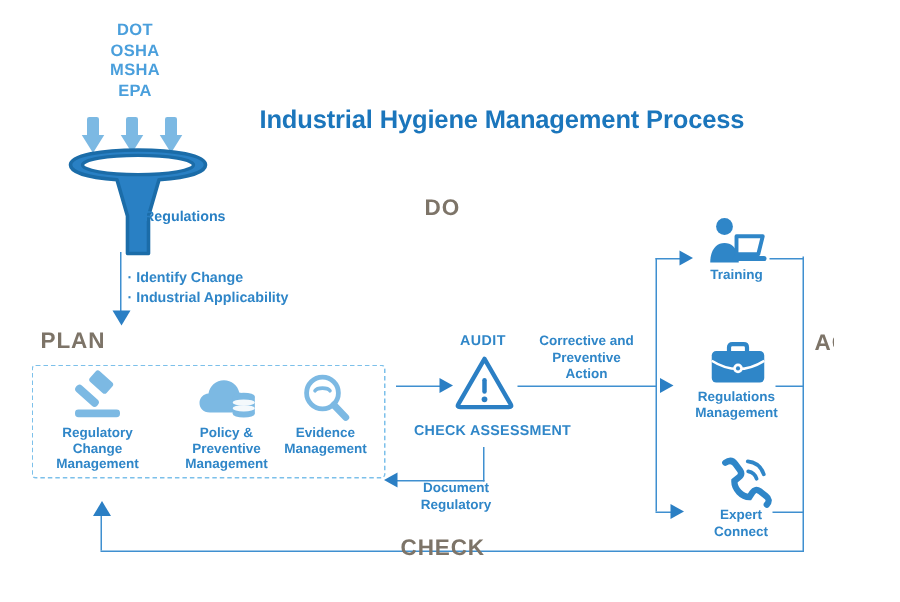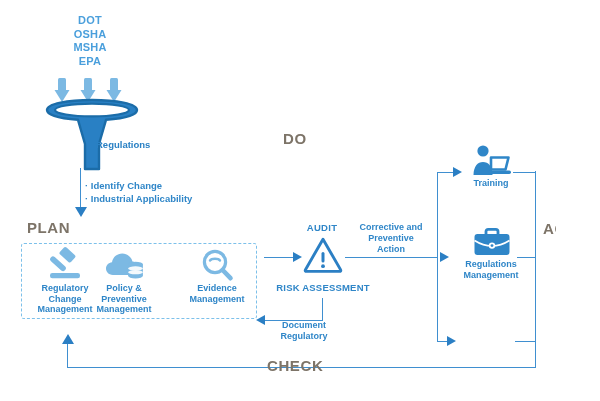--- a/index.html
+++ b/index.html
@@ -114,20 +114,21 @@
              L41 70
              L41 45
              L34 20.8
              C16 19.5 3 16 3 11 Z" fill="#2980c4" stroke="#1b6ca8" stroke-width="2.4" stroke-linejoin="round"></path>
 
     <ellipse cx="48" cy="11" rx="37" ry="6.4" fill="#ffffff" stroke="#1b6ca8" stroke-width="2.2"></ellipse>
   </svg>
 
   <div class="abs funnel-lbl" style="left:96px;top:139px;text-align:right;">Regulations</div>
 
+  <div class="abs title" style="left:173px;top:70px;">Industrial Hygiene Management Process</div>
 
   <div class="abs phase" style="left:283px;top:130px;">DO</div>
 
   <div class="abs bullets" style="left:85px;top:179px;">
     <div>Identify Change</div>
     <div>Industrial Applicability</div>
   </div>
 
   <div class="abs ln lnv" style="left:80px;top:168px;height:41px;"></div>
   <div class="abs tri tri-d" style="left:74.7px;top:207px;"></div>
@@ -147,21 +148,21 @@
         <rect x="3" y="24" width="30" height="5.2" rx="2.3"></rect>
       </g>
     </svg>
     <div class="ctr tilelbl" style="margin-top:34px;">
       <div>Regulatory</div>
       <div>Change</div>
       <div>Management</div>
     </div>
   </div>
 
-  <div class="abs" style="left:87px;top:249px;width:74px;">
+  <div class="abs" style="left:114px;top:249px;width:74px;">
     <svg class="abs" style="left:19px;top:2px;" width="38" height="30">
       <g fill="#7cb9e3">
 
         <path d="M7 24 C2.2 24 0 20.6 0 17.6 C0 14.2 2.6 11.6 6 11.3
                  C6.8 6.3 11 2.5 16.3 2.5 C21.3 2.5 25.5 6 26.5 10.6
                  C30 11 32.6 13.8 32.6 17.3 C32.6 21 29.7 24 26 24 Z"></path>
 
         <ellipse cx="29.5" cy="13.4" rx="7.4" ry="2.6"></ellipse>
         <rect x="22.1" y="13.4" width="14.8" height="11.4"></rect>
         <ellipse cx="29.5" cy="24.8" rx="7.4" ry="2.6"></ellipse>
@@ -196,21 +197,21 @@
   <div class="abs tri tri-r" style="left:293px;top:251.8px;"></div>
 
   <div class="abs ctr audit-lbl" style="left:294px;top:222px;width:56px;">AUDIT</div>
 
   <svg class="abs" style="left:303px;top:237px;" width="40" height="36">
     <path d="M20 2.2 L37.4 32.4 Q38.6 34.4 36.2 34.4 L3.8 34.4 Q1.4 34.4 2.6 32.4 Z" fill="none" stroke="#2b7fc4" stroke-width="2.9" stroke-linejoin="round"></path>
     <rect x="18.5" y="15" width="3" height="10.5" rx="1.5" fill="#2b7fc4"></rect>
     <circle cx="20" cy="29.2" r="1.9" fill="#2b7fc4"></circle>
   </svg>
 
-  <div class="abs ctr risk-lbl" style="left:276px;top:282px;width:94px;">RISK ASSESSMENT</div>
+  <div class="abs ctr risk-lbl" style="left:276px;top:282px;width:94px;">CHECK ASSESSMENT</div>
 
   <div class="abs ctr edge-lbl" style="left:352px;top:222px;width:78px;">
     <div>Corrective and</div>
     <div>Preventive</div>
     <div>Action</div>
   </div>
   <div class="abs ln lnh" style="left:345px;top:256.5px;width:93px;"></div>
 
   <div class="abs ln lnv" style="left:437px;top:172px;height:169px;"></div>
 
@@ -250,20 +251,36 @@
       <path d="M1.5 13.5 Q19 24.5 36.5 13.5" fill="none" stroke="#ffffff" stroke-width="1.7"></path>
       <circle cx="19" cy="18.6" r="3.2" fill="#ffffff"></circle>
       <circle cx="19" cy="18.6" r="1.4" fill="#2f86c8"></circle>
     </svg>
     <div class="ctr act-lbl" style="margin-top:32px;">
       <div>Regulations</div>
       <div>Management</div>
     </div>
   </div>
 
+  <div class="abs ctr" style="left:462px;top:305px;width:64px;">
+    <svg class="abs" style="left:14px;top:0;" width="38" height="32">
+
+      <path d="M7.5 3.5 Q11.5 0.6 14.2 4.2 L17.4 8.6 Q19.2 11.2 16.4 13.4
+               L13.6 15.6 Q13.4 19.6 16.6 23 Q19.8 26.4 23.6 26.4
+               L25.6 23.4 Q27.6 20.4 30.4 22.4 L34.6 25.6
+               Q38 28.2 35.2 31.4" fill="none" stroke="#2f86c8" stroke-width="4.2" stroke-linecap="round"></path>
+
+      <path d="M22.5 2.6 Q30.5 3.4 33.2 11.2" fill="none" stroke="#2f86c8" stroke-width="2.5" stroke-linecap="round"></path>
+      <path d="M22.8 9.2 Q27.2 10 28.4 14.2" fill="none" stroke="#2f86c8" stroke-width="2.5" stroke-linecap="round"></path>
+    </svg>
+    <div class="ctr act-lbl" style="margin-top:33px;">
+      <div>Expert</div>
+      <div>Connect</div>
+    </div>
+  </div>
 
   <div class="abs phase" style="left:543px;top:220px;">ACT</div>
 
   <div class="abs ln lnh" style="left:513px;top:171.5px;width:23px;"></div>
   <div class="abs ln lnh" style="left:517px;top:256.5px;width:19px;"></div>
   <div class="abs ln lnh" style="left:515px;top:340.5px;width:21px;"></div>
   <div class="abs ln lnv" style="left:535px;top:171px;height:197px;"></div>
 
   <div class="abs ln lnh" style="left:67px;top:366.5px;width:469px;"></div>
   <div class="abs ln lnv" style="left:67px;top:343px;height:24px;"></div>

